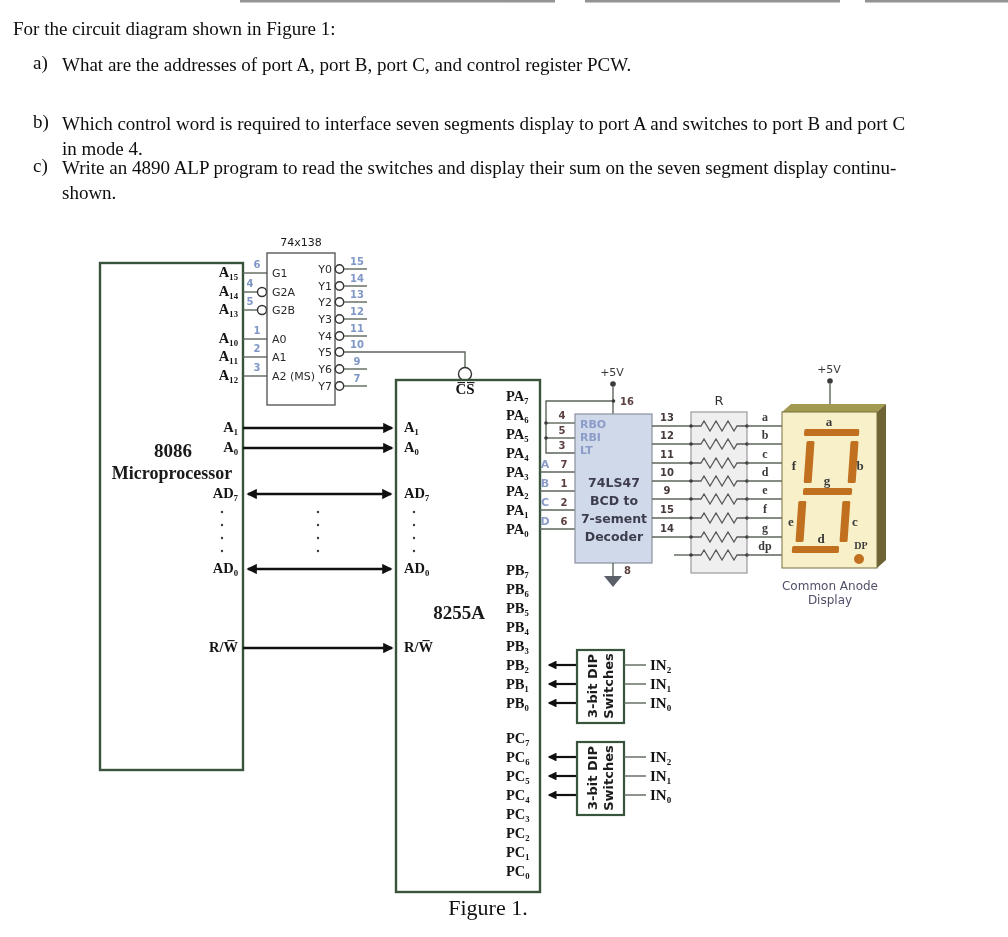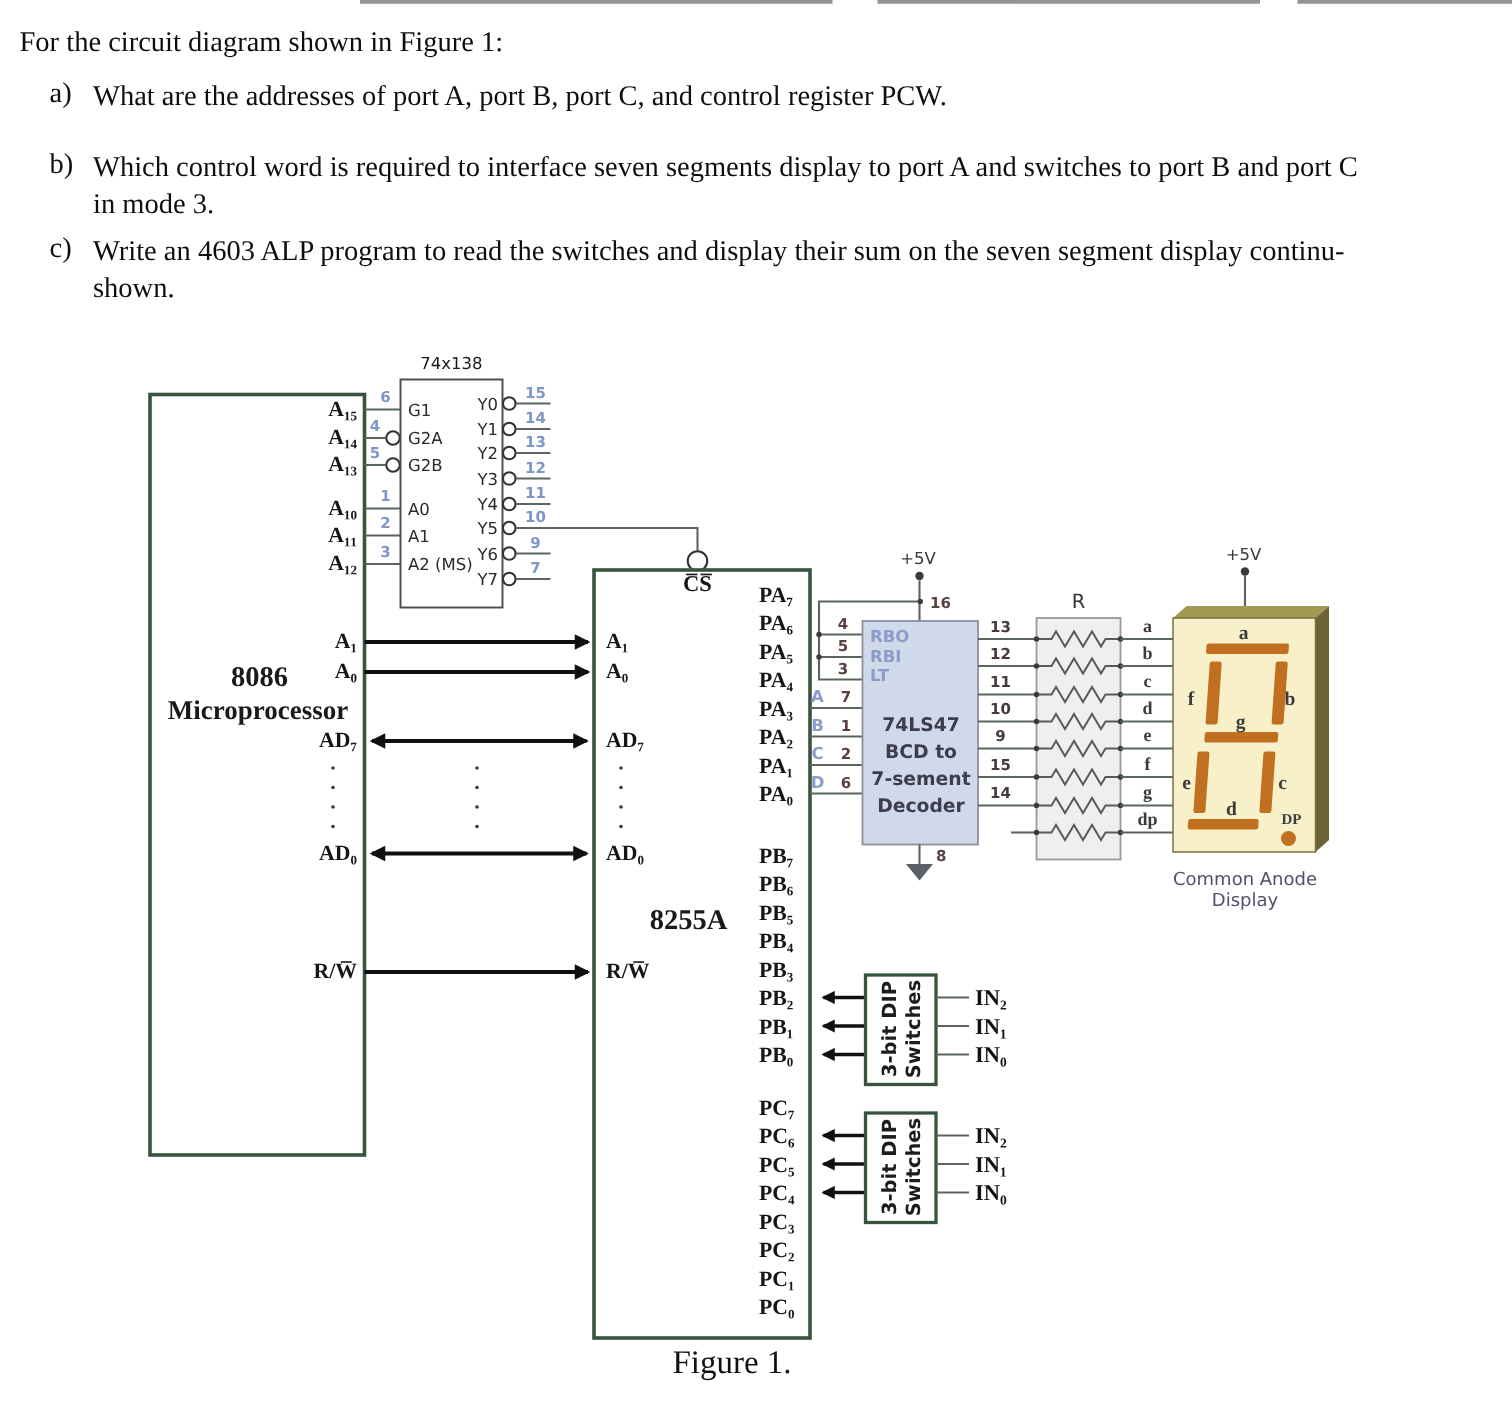--- a/index.html
+++ b/index.html
@@ -2,21 +2,21 @@
 <html><head>
 <meta charset="utf-8">
 <style>
   html,body{margin:0;padding:0;background:#fff;width:1008px;height:937px;overflow:hidden}
   .page{position:relative;width:1008px;height:874px;background:#fff}
   .q{position:absolute;left:0;top:0;width:1008px;font-family:"Liberation Serif","DejaVu Serif",serif;font-size:19px;color:#0e0e0e}
   .q .intro{position:absolute;left:13px;top:18px;white-space:nowrap}
   .q .item{position:absolute;left:33px;white-space:nowrap}
   .q .lbl{display:inline-block;width:29px}
   .q .lines{display:inline-block;vertical-align:top;line-height:25px}
-  .item-a{top:52px}.item-b{top:99px}.item-c{top:155px}
+  .item-a{top:52px}.item-b{top:111px}.item-c{top:155px}
   svg{position:absolute;left:0;top:0}
   svg text{font-family:"Liberation Serif","DejaVu Serif","DejaVu Sans",serif}
   .t-pin{font-weight:bold;font-size:14.5px;fill:#151515}
   .t-cs{font-weight:bold;font-size:15px;fill:#151515}
   .t-name{font-weight:bold;font-size:19px;fill:#1a1a1a}
   .t-name2{font-weight:bold;font-size:18px;fill:#1a1a1a}
   .t-ic{font-family:"DejaVu Sans",sans-serif;font-size:11px;fill:#2a2a2a}
   .t-ict{font-family:"DejaVu Sans",sans-serif;font-size:11px;fill:#1a1a1a}
   .t-bluenum{font-family:"DejaVu Sans",sans-serif;font-weight:bold;font-size:10px;fill:#7f97c6}
   .t-bluelbl{font-family:"DejaVu Sans",sans-serif;font-weight:bold;font-size:11px;fill:#8b9cc9}
@@ -45,24 +45,24 @@
 <body>
 
 <div class="page">
 
   <div class="q">
     <div class="intro">For the circuit diagram shown in Figure 1:</div>
     <div class="item item-a">
       <span class="lbl">a)</span><span class="lines"><span>What are the addresses of port A, port B, port C, and control register PCW.</span></span>
     </div>
     <div class="item item-b">
-      <span class="lbl">b)</span><span class="lines"><span>Which control word is required to interface seven segments display to port A and switches to port B and port C</span><br><span>in mode 3.</span></span>
+      <span class="lbl">b)</span><span class="lines"><span>Which control word is required to interface seven segments display to port A and switches to port B and port C</span><br><span>in mode 4.</span></span>
     </div>
     <div class="item item-c">
-      <span class="lbl">c)</span><span class="lines"><span>Write an 4603 ALP program to read the switches and display their sum on the seven segment display continu-</span><br><span>shown.</span></span>
+      <span class="lbl">c)</span><span class="lines"><span>Write an 4890 ALP program to read the switches and display their sum on the seven segment display continu-</span><br><span>shown.</span></span>
     </div>
   </div>
 
   <svg width="1008" height="937" viewBox="0 0 1008 937">
     <defs>
       <marker id="ah" viewBox="0 0 10 10" refX="8.5" refY="5" markerWidth="5" markerHeight="4" orient="auto-start-reverse">
           <path d="M0 0 L10 5 L0 10 z" fill="#101010"></path>
         </marker>
       <path id="res" d="M691 0 h10 l3 -5 l6 10 l6 -10 l6 10 l6 -10 l6 10 l3 -5 h10" fill="none" stroke="#5a5a5a" stroke-width="1.3"></path>
     </defs>

